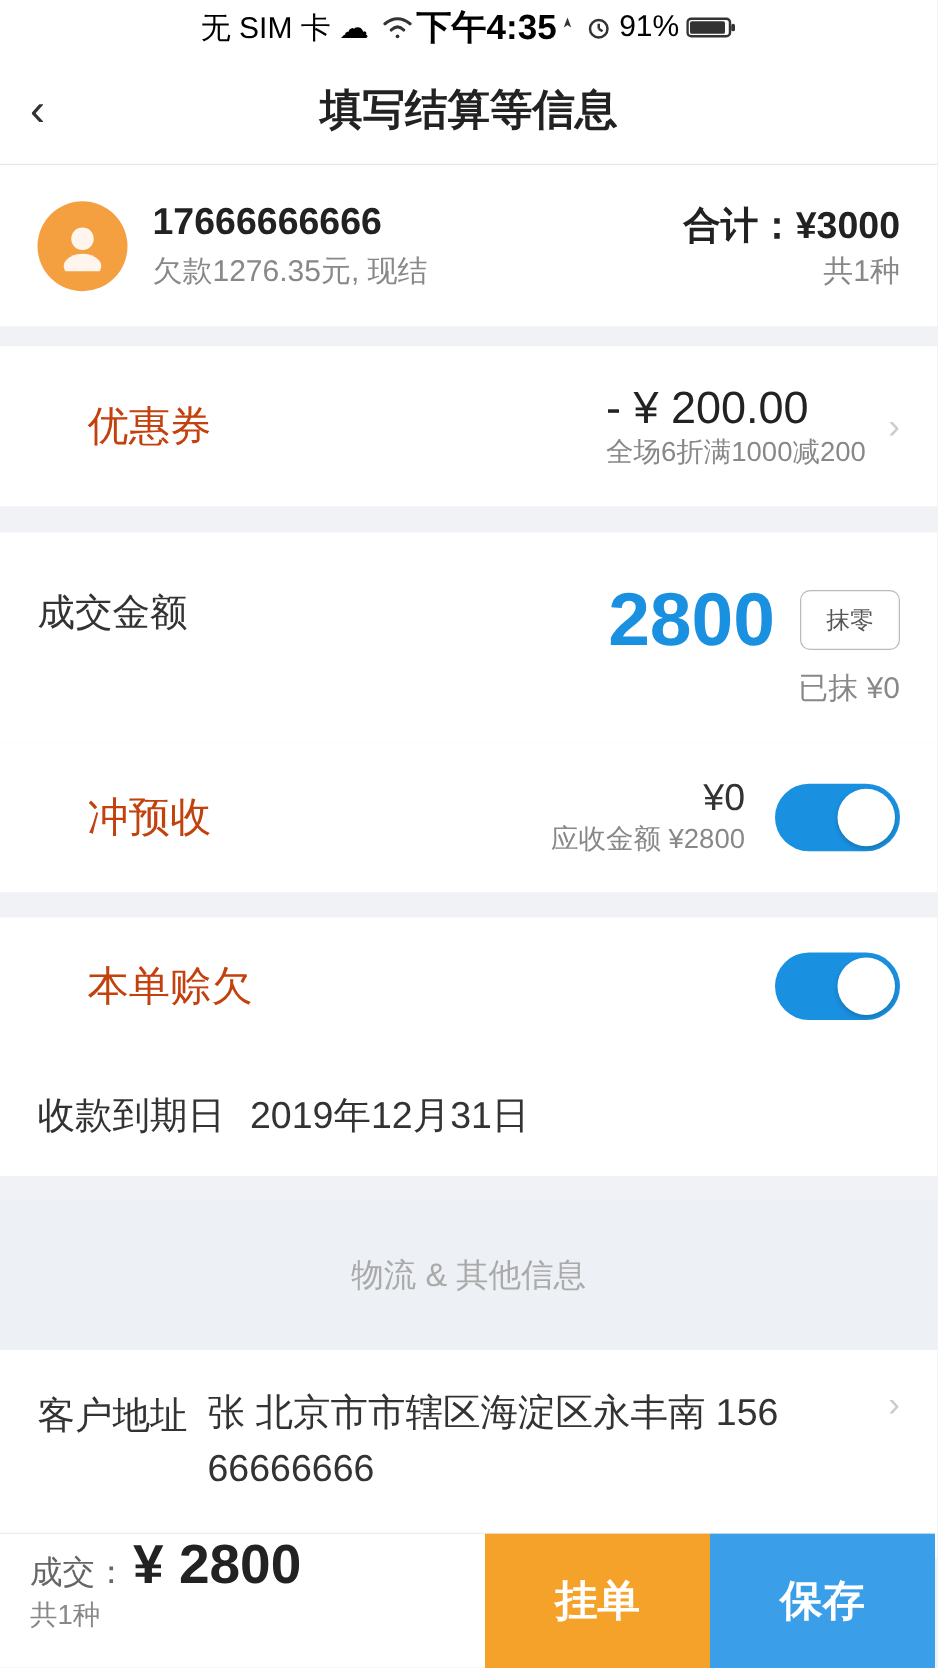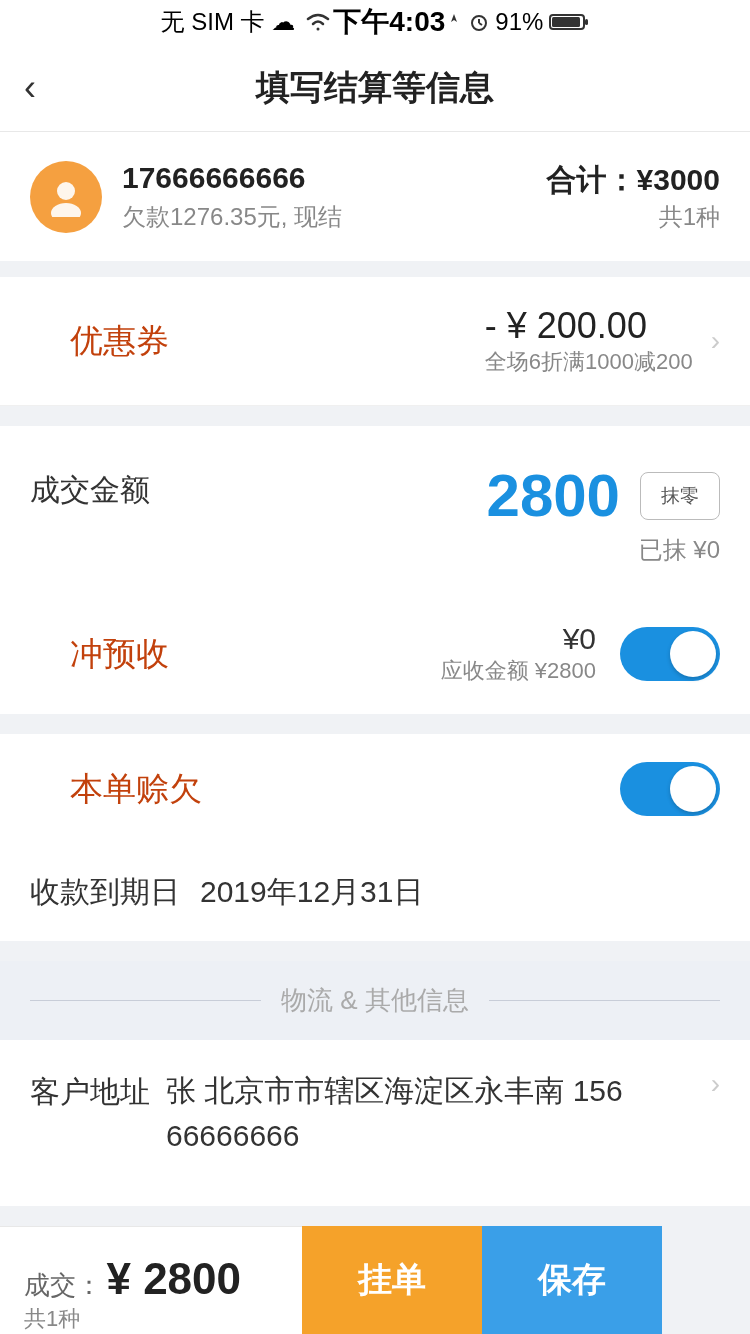--- a/index.html
+++ b/index.html
@@ -180,20 +180,21 @@
     .due-date-value { font-size: 30px; color: #333; }
 
     
     .section-header {
       background: #edf0f5;
       padding: 22px 30px;
       display: flex;
       align-items: center;
       justify-content: space-between;
       gap: 20px;
+      flex-direction: column;
     }
     .section-header-line {
       flex: 1;
       height: 1px;
       background: #c8cdd8;
     }
     .section-header-text { font-size: 26px; color: #aaa; white-space: nowrap; }
 
     
     .address-row {
@@ -204,25 +205,25 @@
       justify-content: space-between;
     }
     .address-label { font-size: 30px; color: #333; min-width: 90px; flex-shrink: 0; margin-top: 4px; }
     .address-value { font-size: 30px; color: #333; flex: 1; padding: 0 16px; line-height: 1.5; }
 
     
     .bottom-bar {
       position: fixed;
       bottom: 0;
       left: 0;
-      width: 662px;
+      width: 748px;
       height: 108px;
       background: #fff;
       display: flex;
-      align-items: flex-end;
+      align-items: flex-start;
       border-top: 1px solid #e8e8e8;
     }
     .bottom-total-block {
       flex: 1;
       padding: 0 24px;
     }
     .bottom-total-label { font-size: 26px; color: #666; }
     .bottom-total-amount { font-size: 44px; color: #222; font-weight: 700; }
     .bottom-total-count { font-size: 22px; color: #888; }
     .bottom-btn {
@@ -245,21 +246,21 @@
 
 <div class="status-bar">
   <div class="status-left">
     <span>无 SIM 卡  ☁</span>
     <svg width="30" height="22" viewBox="0 0 30 22">
       <path d="M15 18 L15 18" stroke="#333" stroke-width="3" stroke-linecap="round"></path>
       <path d="M10 13 Q15 8 20 13" stroke="#333" stroke-width="2.5" fill="none" stroke-linecap="round"></path>
       <path d="M5 8 Q15 0 25 8" stroke="#333" stroke-width="2.5" fill="none" stroke-linecap="round"></path>
     </svg>
   </div>
-  <div class="status-center">下午4:03</div>
+  <div class="status-center">下午4:35</div>
   <div class="status-right">
     <svg width="18" height="18" viewBox="0 0 18 18">
       <path d="M9 1 L12 9 L9 7 L6 9 Z" fill="#333"></path>
     </svg>
     <svg width="20" height="20" viewBox="0 0 20 20">
       <circle cx="10" cy="11" r="7" stroke="#333" stroke-width="2" fill="none"></circle>
       <line x1="10" y1="7" x2="10" y2="11" stroke="#333" stroke-width="2"></line>
       <line x1="10" y1="11" x2="13" y2="13" stroke="#333" stroke-width="2"></line>
     </svg>
     <span>91%</span>

